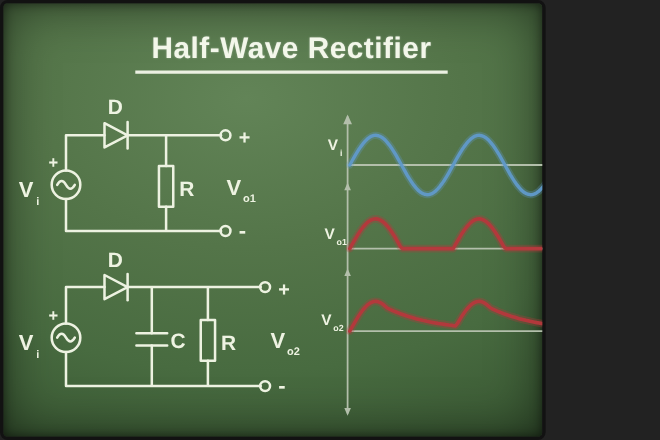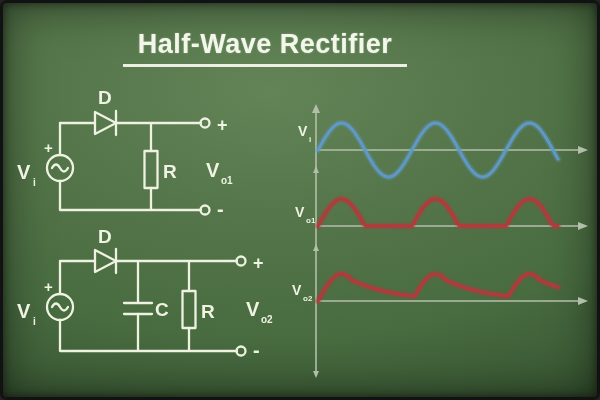--- a/index.html
+++ b/index.html
@@ -1,17 +1,17 @@
 <!DOCTYPE html>
 <html><head>
 <meta charset="utf-8">
 <style>
   html,body{margin:0;padding:0;background:#222;}
   .board{
-    position:relative;width:600px;height:400px;box-sizing:border-box;
+    position:relative;width:496px;height:400px;box-sizing:border-box;
     border:3px solid #121212;border-radius:7px;overflow:hidden;
     background:radial-gradient(ellipse 135% 115% at 45% 22%,
       #628457 0%, #547549 30%, #486b40 55%, #375531 80%, #2a4527 100%);
     box-shadow:inset 0 0 45px rgba(0,0,0,.5), inset 0 0 10px rgba(0,0,0,.55);
     font-family:"Liberation Sans", sans-serif;
   }
   .title-wrap{
     position:absolute;left:120px;top:26px;width:284px;text-align:center;
     border-bottom:3px solid rgba(243,247,234,.95);padding-bottom:4px;
   }

